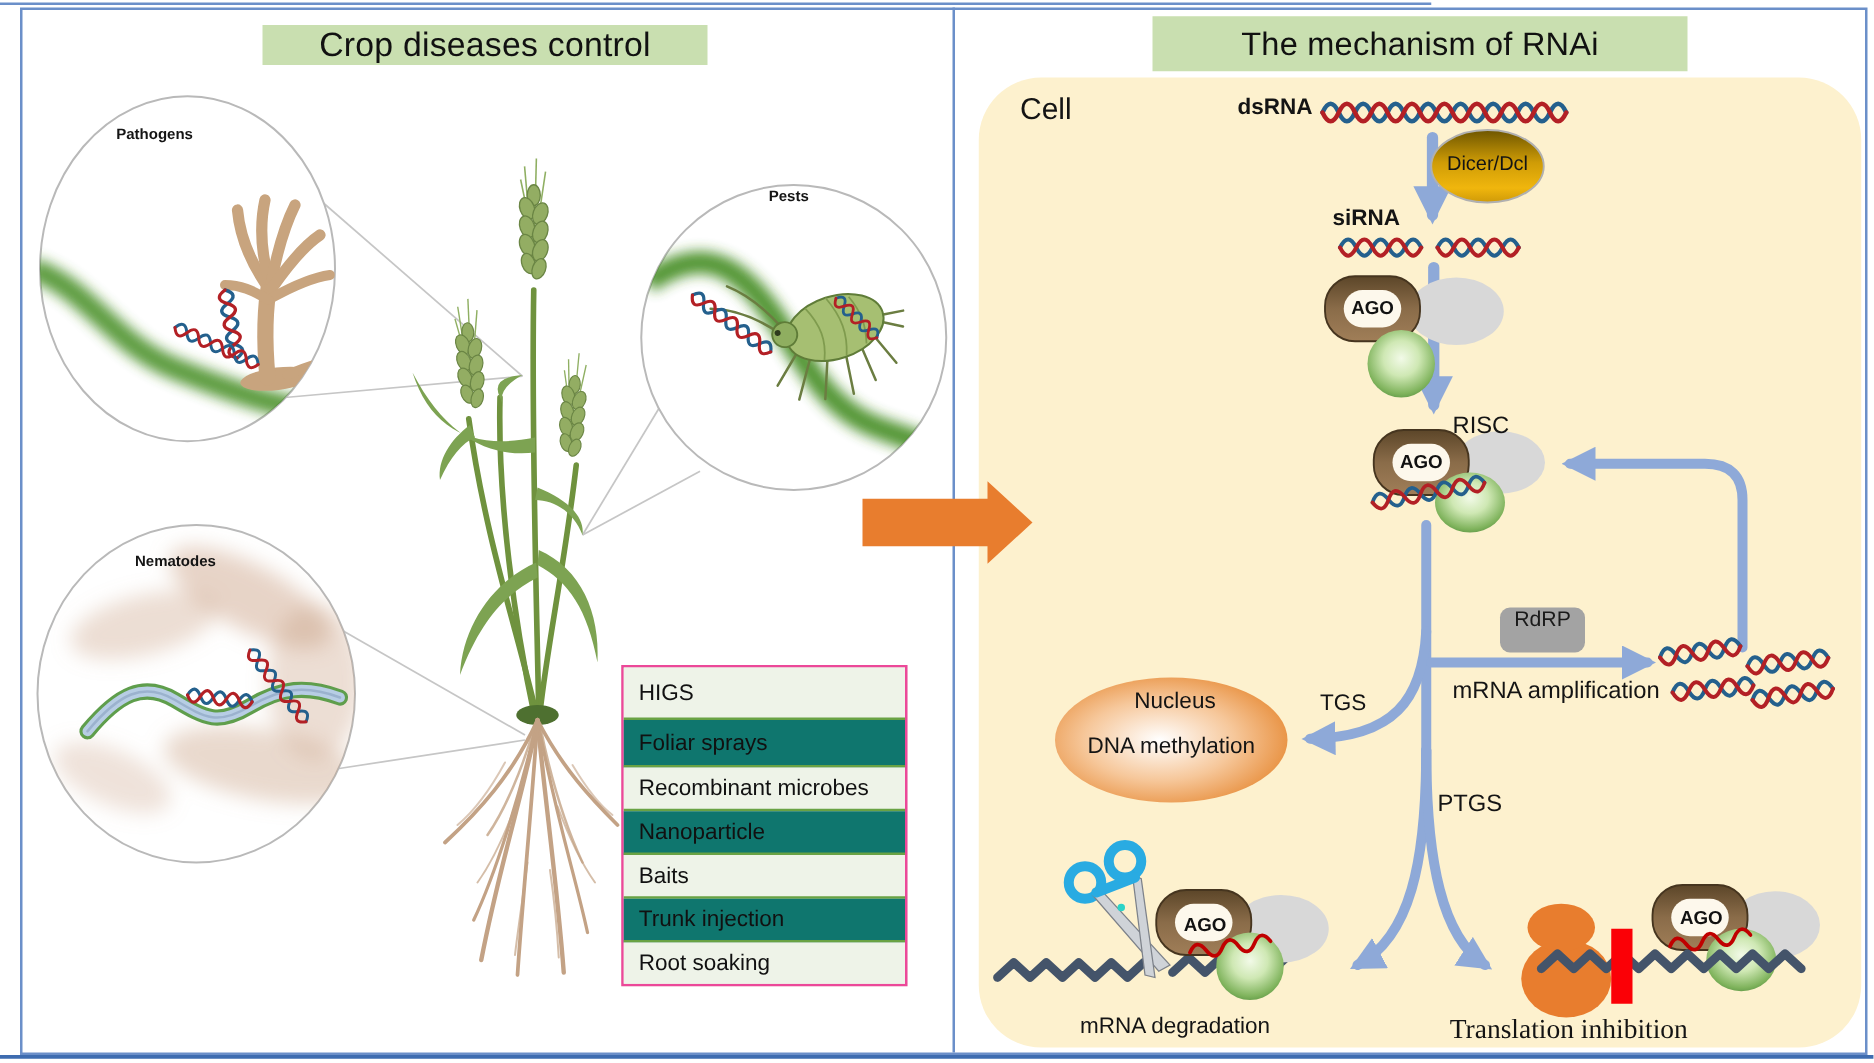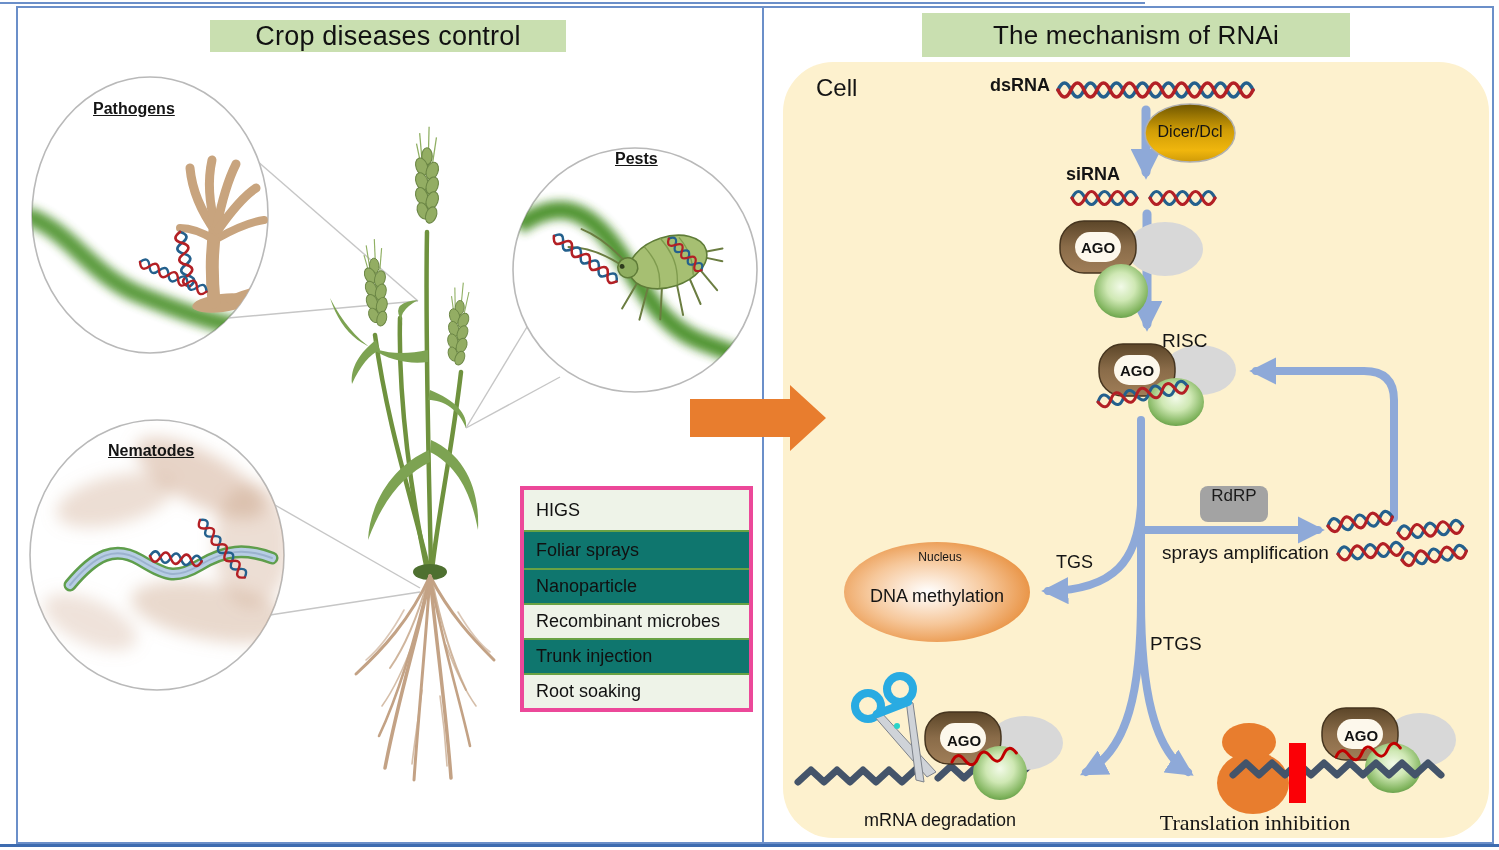--- a/index.html
+++ b/index.html
@@ -13,25 +13,25 @@
   .bottom-line{left:0;top:844px;width:1499px;height:3px;background:#3e6cb0;z-index:1;}
   
   .title-box{background:#c9dfb0;display:flex;align-items:center;justify-content:center;
              font-size:27px;letter-spacing:.2px;color:#111;z-index:10;}
   .title-left{left:210px;top:20px;width:356px;height:32px;}
   .title-right{left:922px;top:13px;width:428px;height:44px;font-size:26px;}
   
   .cell-panel{left:783px;top:62px;width:706px;height:776px;background:#fdf1ce;border-radius:50px;z-index:3;}
   
   .lbl{position:absolute;z-index:12;white-space:nowrap;color:#141414;}
-  .lbl-circle{font-size:16px;font-weight:600;text-decoration:underline;}
+  .lbl-circle{font-size:12px;font-weight:600;}
   .cell-lbl{font-size:24px;}
   .mid{transform:translateX(-50%);}
   
-  .methods{left:497px;top:486px;width:225px;border:4px solid #ec4899;z-index:10;background:#eef3e8;margin-left:23px;}
+  .methods{left:497px;top:532px;width:225px;border:2px solid #ec4899;z-index:10;background:#eef3e8;}
   .methods .row{display:flex;align-items:center;padding-left:12px;font-size:18px;
                 border-bottom:2px solid #69a244;color:#111;}
   .methods .row:last-child{border-bottom:none;}
   .methods .r-light{background:#eef3e8;}
   .methods .r-dark{background:#0f766e;}
   
   .rdrp-box{left:1200px;top:486px;width:68px;height:36px;background:#a3a3a3;border-radius:8px;
             display:flex;align-items:flex-start;justify-content:center;font-size:17px;z-index:12;}
   
   .ago-lbl{position:absolute;z-index:13;font-size:15px;font-weight:700;color:#111;transform:translate(-50%,-50%);}
@@ -360,39 +360,40 @@
   </g>
 </svg>
 
 <div class="lbl lbl-circle" style="left:93px;top:100px;">Pathogens</div>
 <div class="lbl lbl-circle" style="left:615px;top:150px;">Pests</div>
 <div class="lbl lbl-circle" style="left:108px;top:442px;">Nematodes</div>
 
 <div class="abs methods">
   <div class="row r-light" style="height:40px;">HIGS</div>
   <div class="row r-dark" style="height:36px;">Foliar sprays</div>
+  <div class="row r-light" style="height:33px;">Recombinant microbes</div>
   <div class="row r-dark" style="height:33px;">Nanoparticle</div>
-  <div class="row r-light" style="height:33px;">Recombinant microbes</div>
+  <div class="row r-light" style="height:33px;">Baits</div>
   <div class="row r-dark" style="height:33px;">Trunk injection</div>
   <div class="row r-light" style="height:33px;">Root soaking</div>
 </div>
 
 <div class="lbl cell-lbl" style="left:816px;top:74px;">Cell</div>
 <div class="lbl" style="left:990px;top:75px;font-size:18px;font-weight:600;">dsRNA</div>
 <div class="lbl mid" style="left:1190px;top:123px;font-size:16px;">Dicer/Dcl</div>
 <div class="lbl" style="left:1066px;top:164px;font-size:18px;font-weight:600;">siRNA</div>
 <div class="ago-lbl" style="left:1098px;top:247px;">AGO</div>
 <div class="lbl" style="left:1162px;top:330px;font-size:19px;">RISC</div>
 <div class="ago-lbl" style="left:1137px;top:370px;">AGO</div>
 <div class="abs rdrp-box">
       <span>RdRP</span>
     </div>
 <div class="lbl" style="left:1056px;top:552px;font-size:18px;">TGS</div>
-<div class="lbl" style="left:1162px;top:542px;font-size:19px;">sprays amplification</div>
-<div class="lbl mid" style="left:940px;top:550px;font-size:12px;">Nucleus</div>
+<div class="lbl" style="left:1162px;top:542px;font-size:19px;">mRNA amplification</div>
+<div class="lbl mid" style="left:940px;top:550px;font-size:18px;">Nucleus</div>
 <div class="lbl mid" style="left:937px;top:586px;font-size:18px;">DNA methylation</div>
 <div class="lbl" style="left:1150px;top:633px;font-size:19px;">PTGS</div>
 <div class="ago-lbl" style="left:964px;top:740px;">AGO</div>
 <div class="ago-lbl" style="left:1361px;top:735px;">AGO</div>
 <div class="lbl mid" style="left:940px;top:810px;font-size:18px;">mRNA degradation</div>
 <div class="lbl mid" style="left:1255px;top:810px;font-size:22px;font-family:Liberation Serif, serif;">Translation inhibition</div>
 
 </div>
 
 </body></html>

